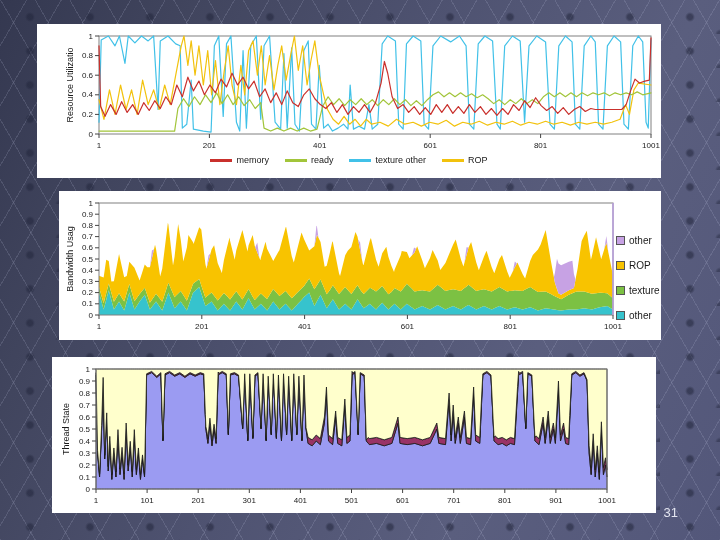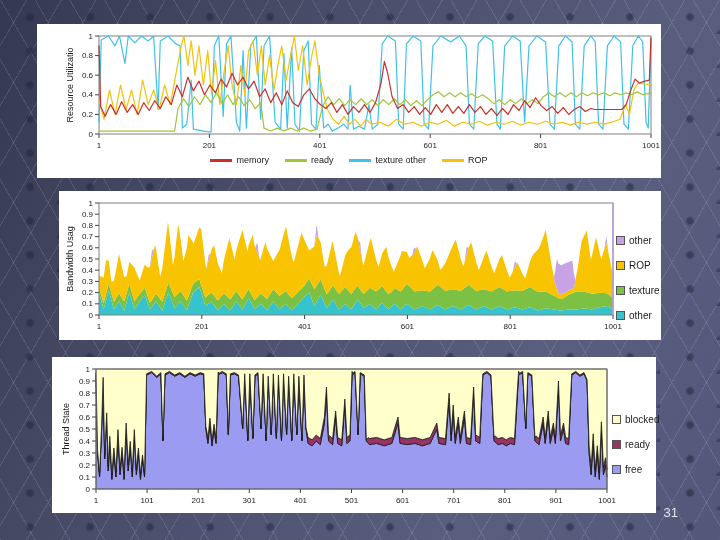--- a/index.html
+++ b/index.html
@@ -203,30 +203,16 @@
         <text x="350.59999999999997" y="146" text-anchor="middle">601</text>
         <line x1="401.7" y1="132" x2="401.7" y2="136" stroke="#444" stroke-width="1"></line>
         <text x="401.7" y="146" text-anchor="middle">701</text>
         <line x1="452.8" y1="132" x2="452.8" y2="136" stroke="#444" stroke-width="1"></line>
         <text x="452.8" y="146" text-anchor="middle">801</text>
         <line x1="503.90000000000003" y1="132" x2="503.90000000000003" y2="136" stroke="#444" stroke-width="1"></line>
         <text x="503.90000000000003" y="146" text-anchor="middle">901</text>
         <line x1="555" y1="132" x2="555" y2="136" stroke="#444" stroke-width="1"></line>
         <text x="555" y="146" text-anchor="middle">1001</text>
       </svg>
-    <div class="legend-v" id="legend2">
-        <span class="li">
-          <span class="sw-sq" style="background: rgb(255, 255, 204);"></span>
-          <span>blocked</span>
-        </span>
-        <span class="li">
-          <span class="sw-sq" style="background: rgb(153, 51, 102);"></span>
-          <span>ready</span>
-        </span>
-        <span class="li">
-          <span class="sw-sq" style="background: rgb(155, 155, 242);"></span>
-          <span>free</span>
-        </span>
-      </div>
   </section>
 
   <div class="pagenum">31</div>
 </div>
 
 </body></html>

